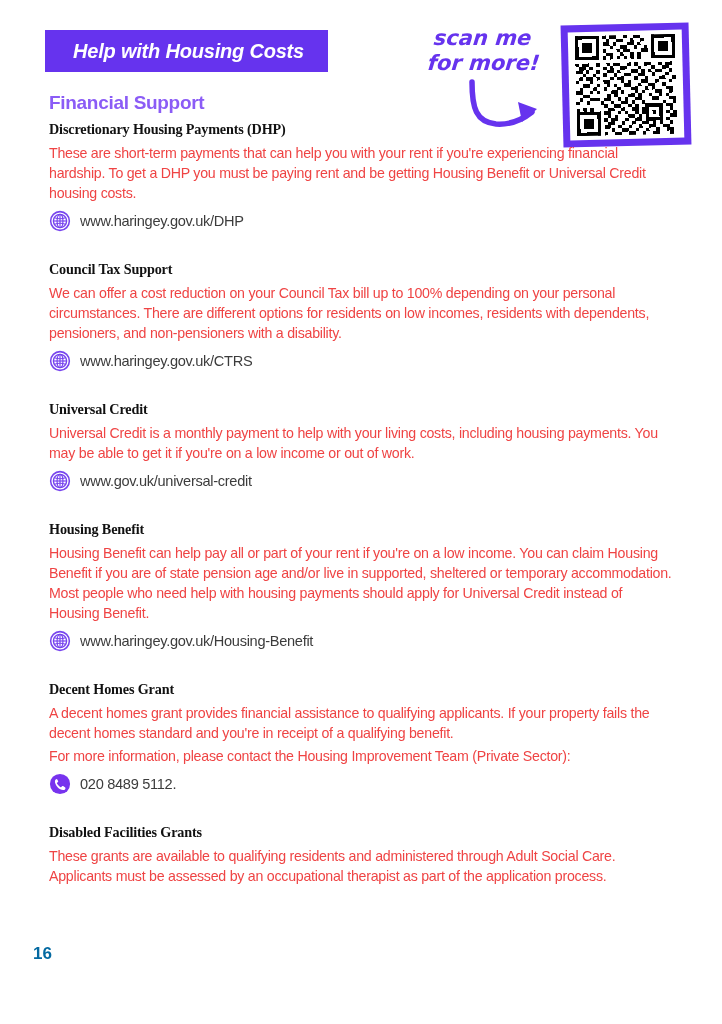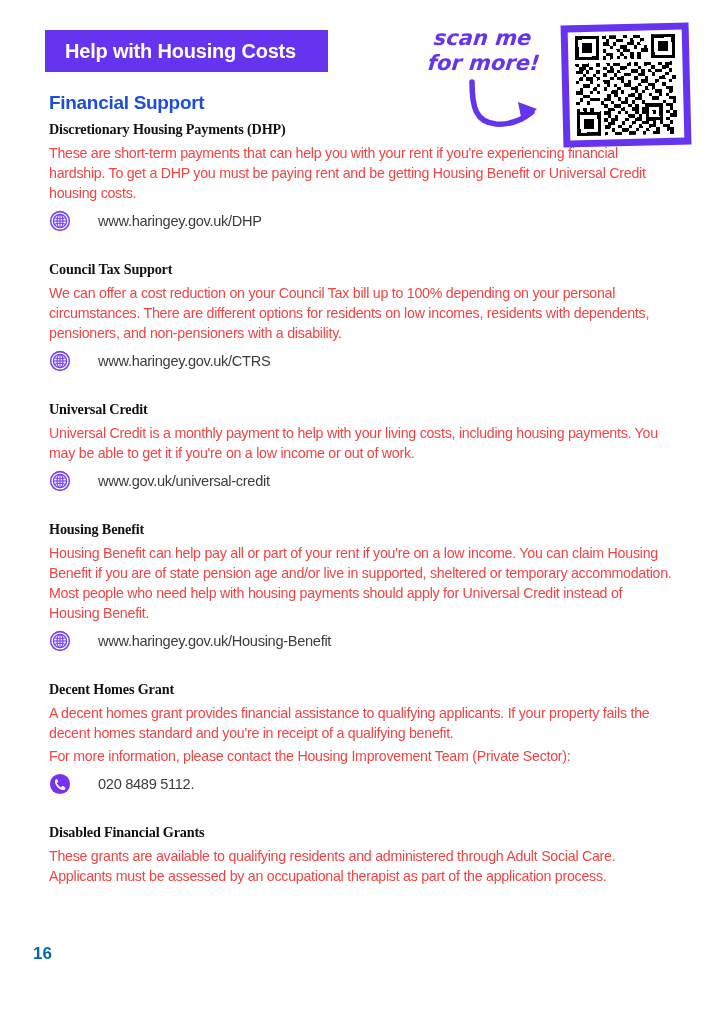--- a/index.html
+++ b/index.html
@@ -26,21 +26,22 @@
   .title-banner {
     position: absolute;
     left: 45px;
     top: 30px;
     width: 283px;
     height: 42px;
     background: #6633ee;
     display: flex;
     align-items: center;
     box-sizing: border-box;
-    padding-left: 20px;
+    padding-left: 28px;
+    font-style: italic;
   }
   .title-banner .title-text {
     color: #ffffff;
     font-size: 20px;
     font-weight: bold;
     letter-spacing: -0.2px;
     white-space: nowrap;
   }
 
   
@@ -100,21 +101,21 @@
   .content {
     position: absolute;
     left: 49px;
     top: 92px;
     width: 625px;
   }
 
   .section-title {
     font-size: 19px;
     font-weight: bold;
-    color: #1d4ed8;
+    color: #8b5cf6;
     letter-spacing: -0.3px;
     margin: 0 0 6px 0;
     line-height: 22px;
   }
 
   .block { margin-bottom: 18px; }
   .block:last-child { margin-bottom: 0; }
 
   .block-heading {
     font-size: 14.2px;
@@ -133,21 +134,20 @@
     letter-spacing: -0.25px;
     margin: 0 0 3px 0;
   }
   .para:last-of-type { margin-bottom: 0; }
 
   .contact-row {
     display: flex;
     align-items: center;
     margin-top: 6px;
     height: 24px;
-    gap: 18px;
   }
   .contact-row .ic {
     width: 22px;
     height: 22px;
     flex: 0 0 22px;
     margin-right: 9px;
     display: block;
   }
   .contact-row .ic svg { display: block; width: 22px; height: 22px; }
   .contact-text {
@@ -514,21 +514,21 @@
             <path d="M8.6 6.6c-.9 0-1.9 1-2.1 2.2-.3 2 1 4.8 2.9 6.8 1.9 2 4.6 3.3 6.5 3 1.2-.2 2.1-1.2 2.1-2.1 0-.4-.2-.6-.6-.9l-2-1.3c-.4-.3-.8-.2-1.1.1l-.9 1c-.2.3-.5.3-.8.1-.7-.4-1.5-1.1-2.2-1.8-.7-.8-1.3-1.6-1.7-2.3-.2-.3-.1-.6.1-.8l1-.9c.3-.3.4-.7.1-1.1L8.7 6.6z" fill="#ffffff"></path>
           </svg>
         </span>
         <span class="contact-text">020 8489 5112.</span>
       </div>
     </div>
 
     <div class="gap-lg"></div>
 
     <div class="block">
-      <h2 class="block-heading">Disabled Financial Grants</h2>
+      <h2 class="block-heading">Disabled Facilities Grants</h2>
       <p class="para">These grants are available to qualifying residents and administered through Adult Social Care. Applicants must be assessed by an occupational therapist as part of the application process.</p>
     </div>
 
   </div>
 
   <div class="page-number">16</div>
 
 </div>
 
 </body></html>

